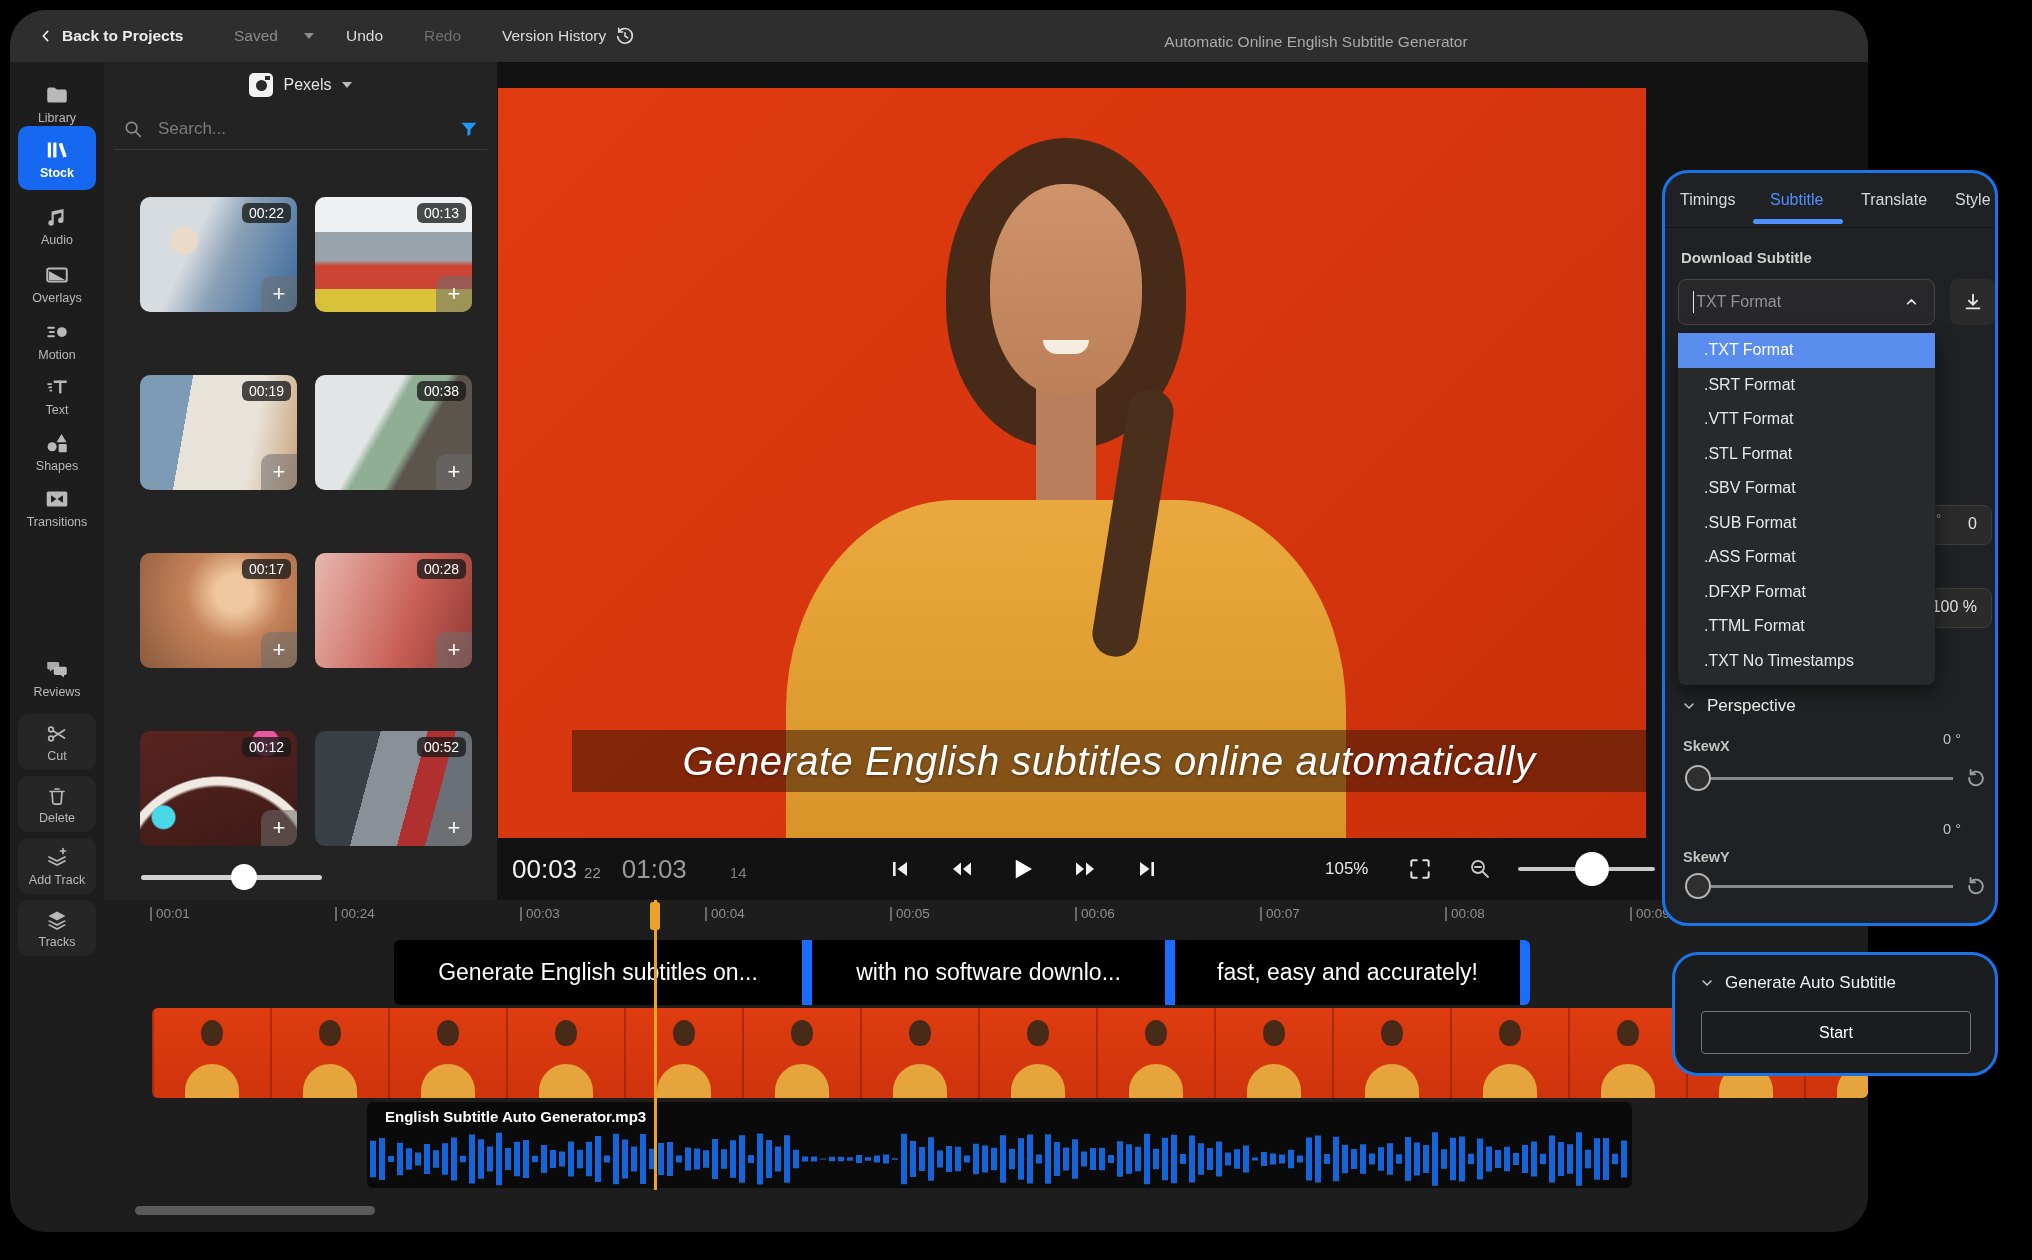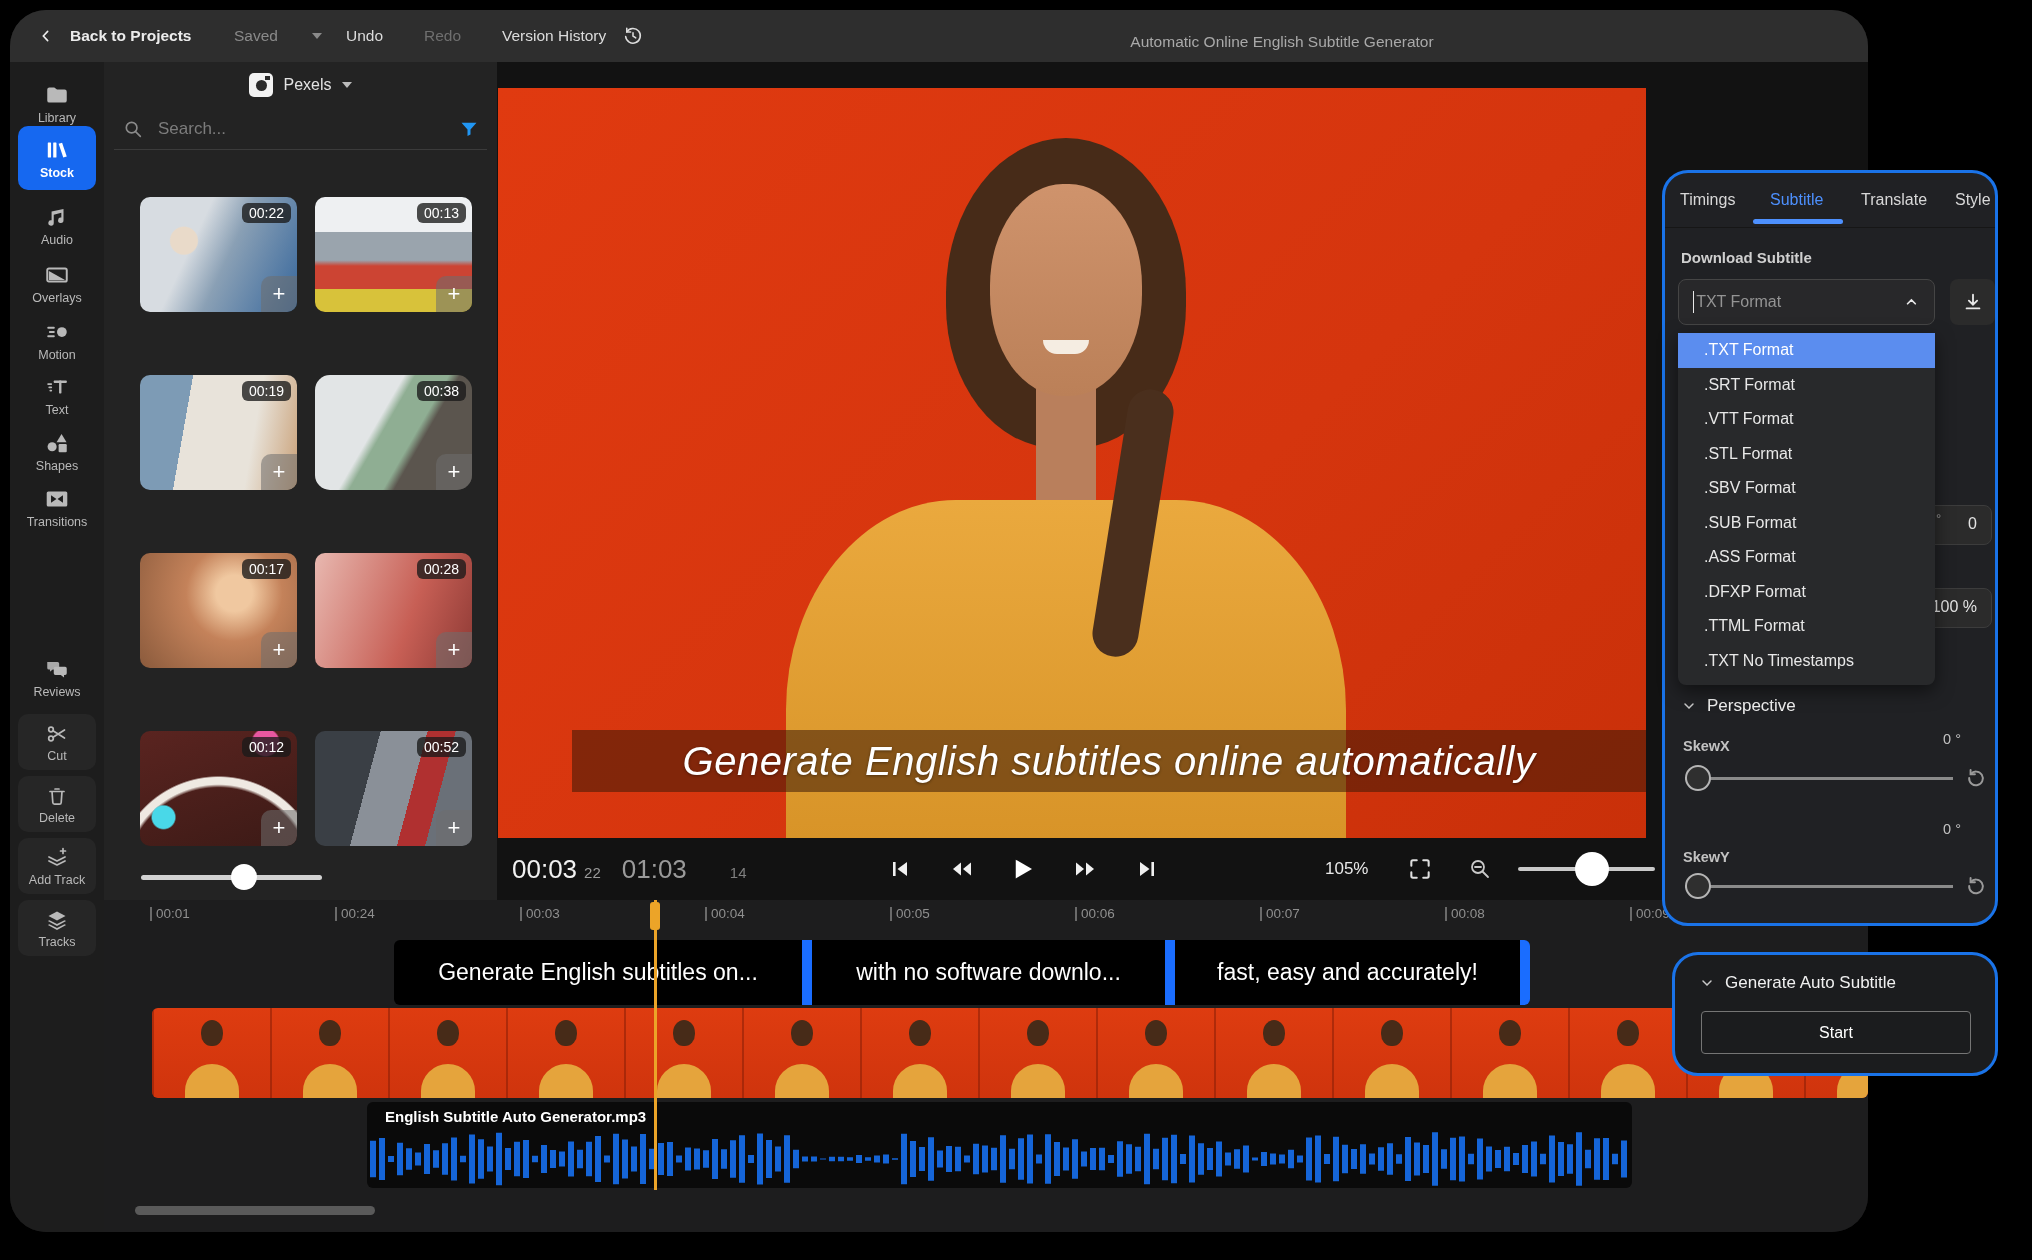--- a/index.html
+++ b/index.html
@@ -6,30 +6,30 @@
   html,body { background:#000; }
   body { font-family:"Liberation Sans", sans-serif; }
   .stage { position:relative; width:2032px; height:1260px; background:#000; overflow:hidden; }
 
   
   .app { position:absolute; left:10px; top:10px; width:1858px; height:1222px;
          background:#191919; border-radius:36px; overflow:hidden; }
 
   
   .topbar { position:absolute; left:0; top:0; width:100%; height:52px; background:#2e2e2e; }
-  .topbar .item { position:absolute; top:0; height:52px; display:flex; align-items:center; gap:16px;
+  .topbar .item { position:absolute; top:0; height:52px; display:flex; align-items:center; gap:8px;
                   font-size:15.5px; white-space:nowrap; cursor:default; }
   .t-back { left:28px; color:#ececec; font-weight:bold; }
   .t-saved { left:224px; color:#8a8a8a; }
   .t-undo { left:336px; color:#dcdcdc; }
   .t-redo { left:414px; color:#6f6f6f; }
   .t-vh { left:492px; color:#dcdcdc; }
   .caret-down { width:0; height:0; border-left:5px solid transparent; border-right:5px solid transparent;
                 border-top:6px solid #8a8a8a; display:inline-block; }
-  .t-title { position:absolute; left:1012px; top:0; width:520px; height:64px; display:flex;
+  .t-title { position:absolute; left:1046px; top:0; width:520px; height:64px; display:flex;
              align-items:center; justify-content:center; color:#a9a9a9; font-size:15.5px; }
 
   
   .iconbar { position:absolute; left:0; top:52px; width:94px; height:1170px; background:#1d1d1d; }
   .sb-item { position:absolute; left:0; width:94px; height:54px; display:flex; flex-direction:column;
              align-items:center; justify-content:center; gap:3px; cursor:pointer; }
   .sb-label { font-size:12.5px; color:#b9b9b9; }
   .sb-item.active { left:8px; width:78px; height:64px; background:#1668f0; border-radius:10px; }
   .sb-item.active .sb-label { color:#fff; font-weight:bold; }
   .sb-item.tile { left:8px; width:78px; height:56px; background:#262626; border-radius:10px; }
@@ -51,21 +51,21 @@
   .thumb { position:absolute; width:157px; height:115px; border-radius:10px; overflow:hidden; cursor:pointer; }
   .thumb .dur { position:absolute; top:6px; right:6px; background:rgba(25,25,25,.78); color:#fff;
                 font-size:14px; padding:2px 7px; border-radius:6px; }
   .thumb .addbtn { position:absolute; right:0px; bottom:0px; width:36px; height:36px;
                    background:rgba(110,110,110,.55); color:#fff; font-size:22px; display:flex;
                    align-items:center; justify-content:center; border-radius:10px 0 10px 0; }
   .th1 { background:radial-gradient(circle at 28% 38%, #e9dac9 0 10%, transparent 11%),
                linear-gradient(115deg,#d7dce1 0 35%,#8aa0b5 55%,#37679c); }
   .th2 { background:linear-gradient(180deg,#eef0f2 0 30%,#9aa4ad 30% 55%,#cc4433 60% 80%,#d8c23a 80%); }
   .th3 { background:linear-gradient(100deg,#7d9bb5 0 30%,#e8e3da 30% 70%,#caa27a); }
-  .th4 { background:linear-gradient(120deg,#e2e5e6 0 40%,#8fae93 45% 60%,#5b554e 65%);border-radius:15px; }
+  .th4 { background:linear-gradient(120deg,#e2e5e6 0 40%,#8fae93 45% 60%,#5b554e 65%); }
   .th5 { background:radial-gradient(circle at 60% 35%, #f0c8a0 0 15%, #c4825a 40%, #8a5a3c); }
   .th6 { background:linear-gradient(110deg,#e8b8b0,#c75f55 60%,#8e3a35); }
   .th7 { background:radial-gradient(circle at 80% 10%, #e857a0 0 8%, transparent 9%),
                radial-gradient(circle at 15% 75%, #49d8e8 0 7%, transparent 8%),
                radial-gradient(circle at 50% 130%, transparent 55%, #efe9e2 57% 61%, transparent 62%),
                linear-gradient(160deg,#5a2420,#3c1a16); }
   .th8 { background:linear-gradient(105deg,#3a3f45 0 35%,#8a9098 35% 60%,#b03030 60% 75%,#6a7078 75%); }
   .stock-slider { position:absolute; left:37px; top:802px; width:181px; height:26px; cursor:pointer; }
   .stock-slider .track { position:absolute; left:0; top:11px; width:100%; height:5px; background:#d2d2d2; border-radius:3px; }
   .stock-slider .thumb-dot { position:absolute; left:103px; top:0; width:26px; height:26px; margin-left:-13px;

